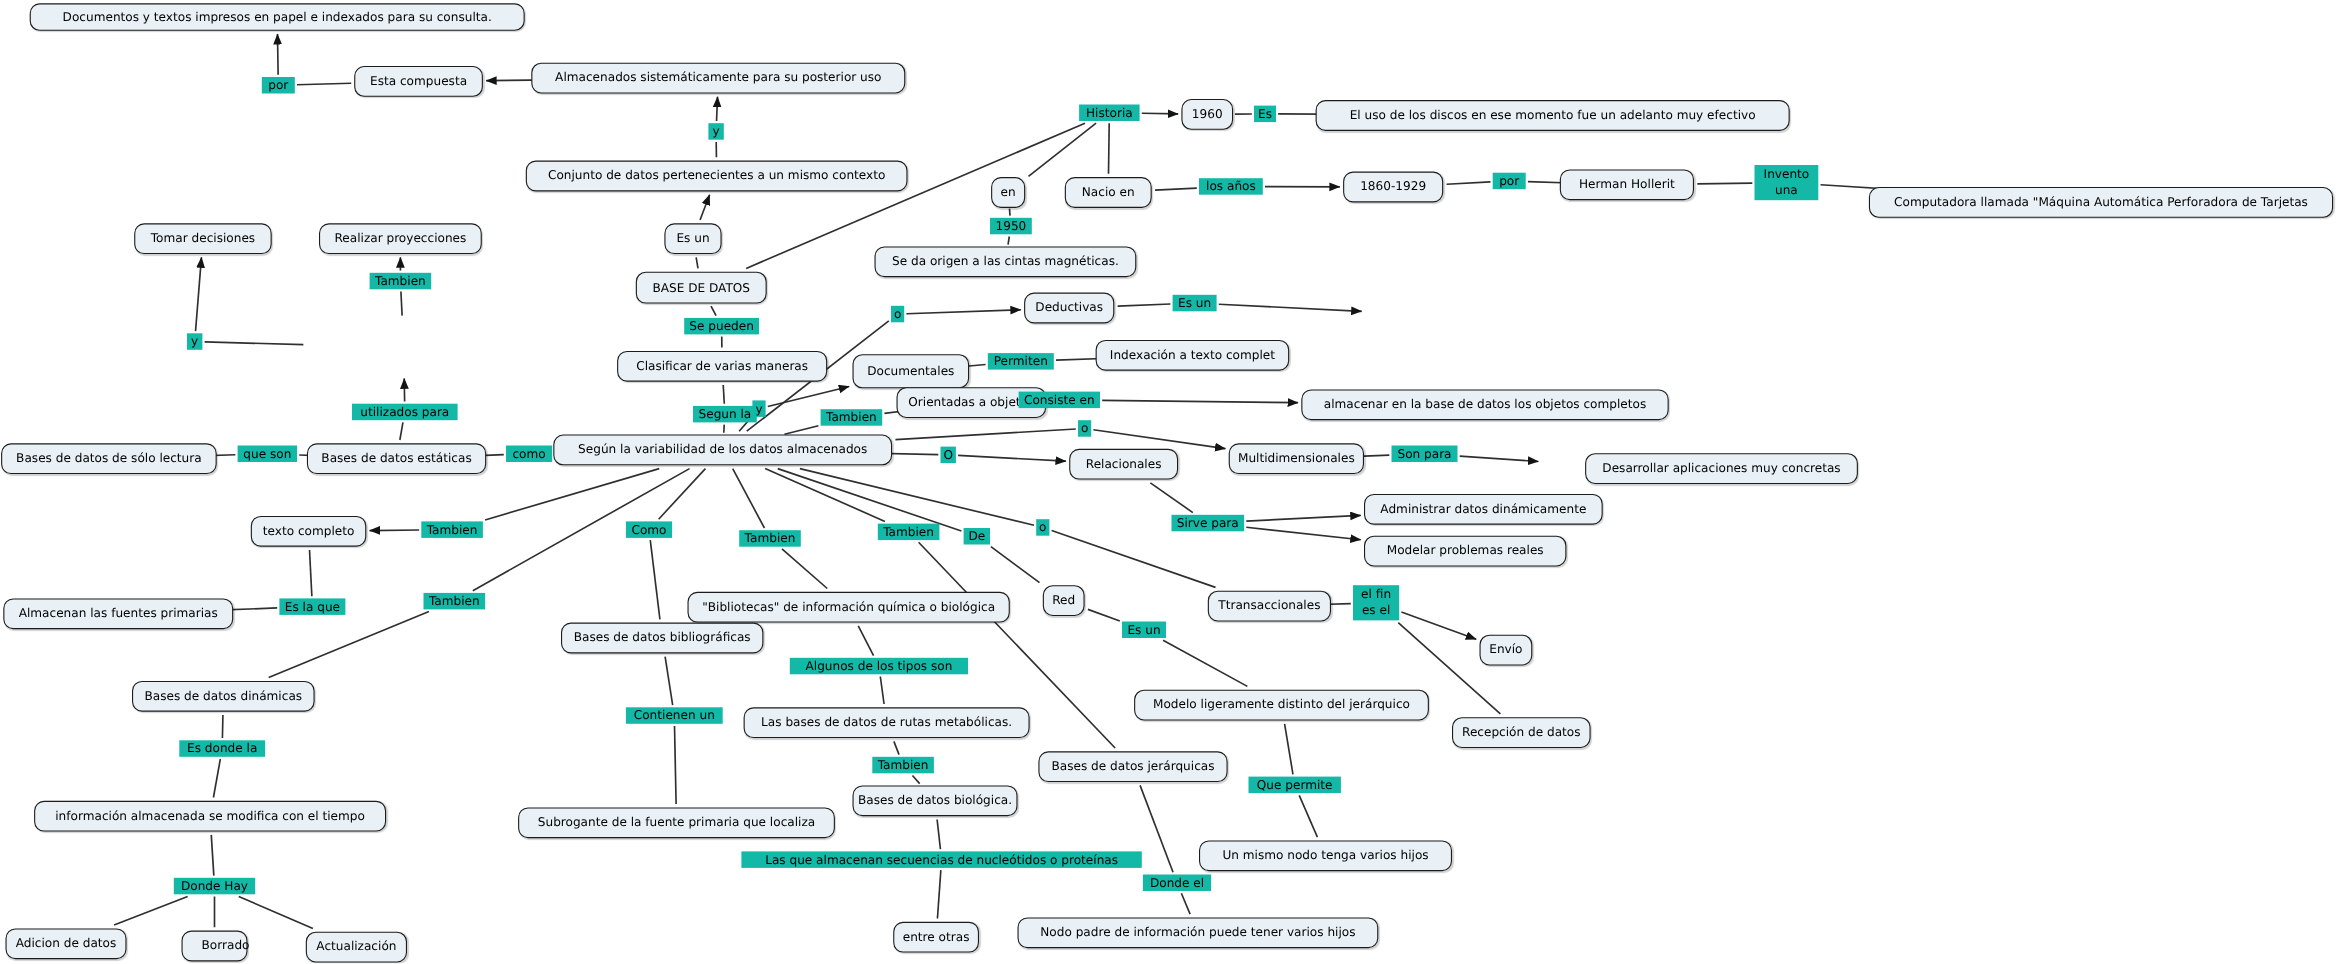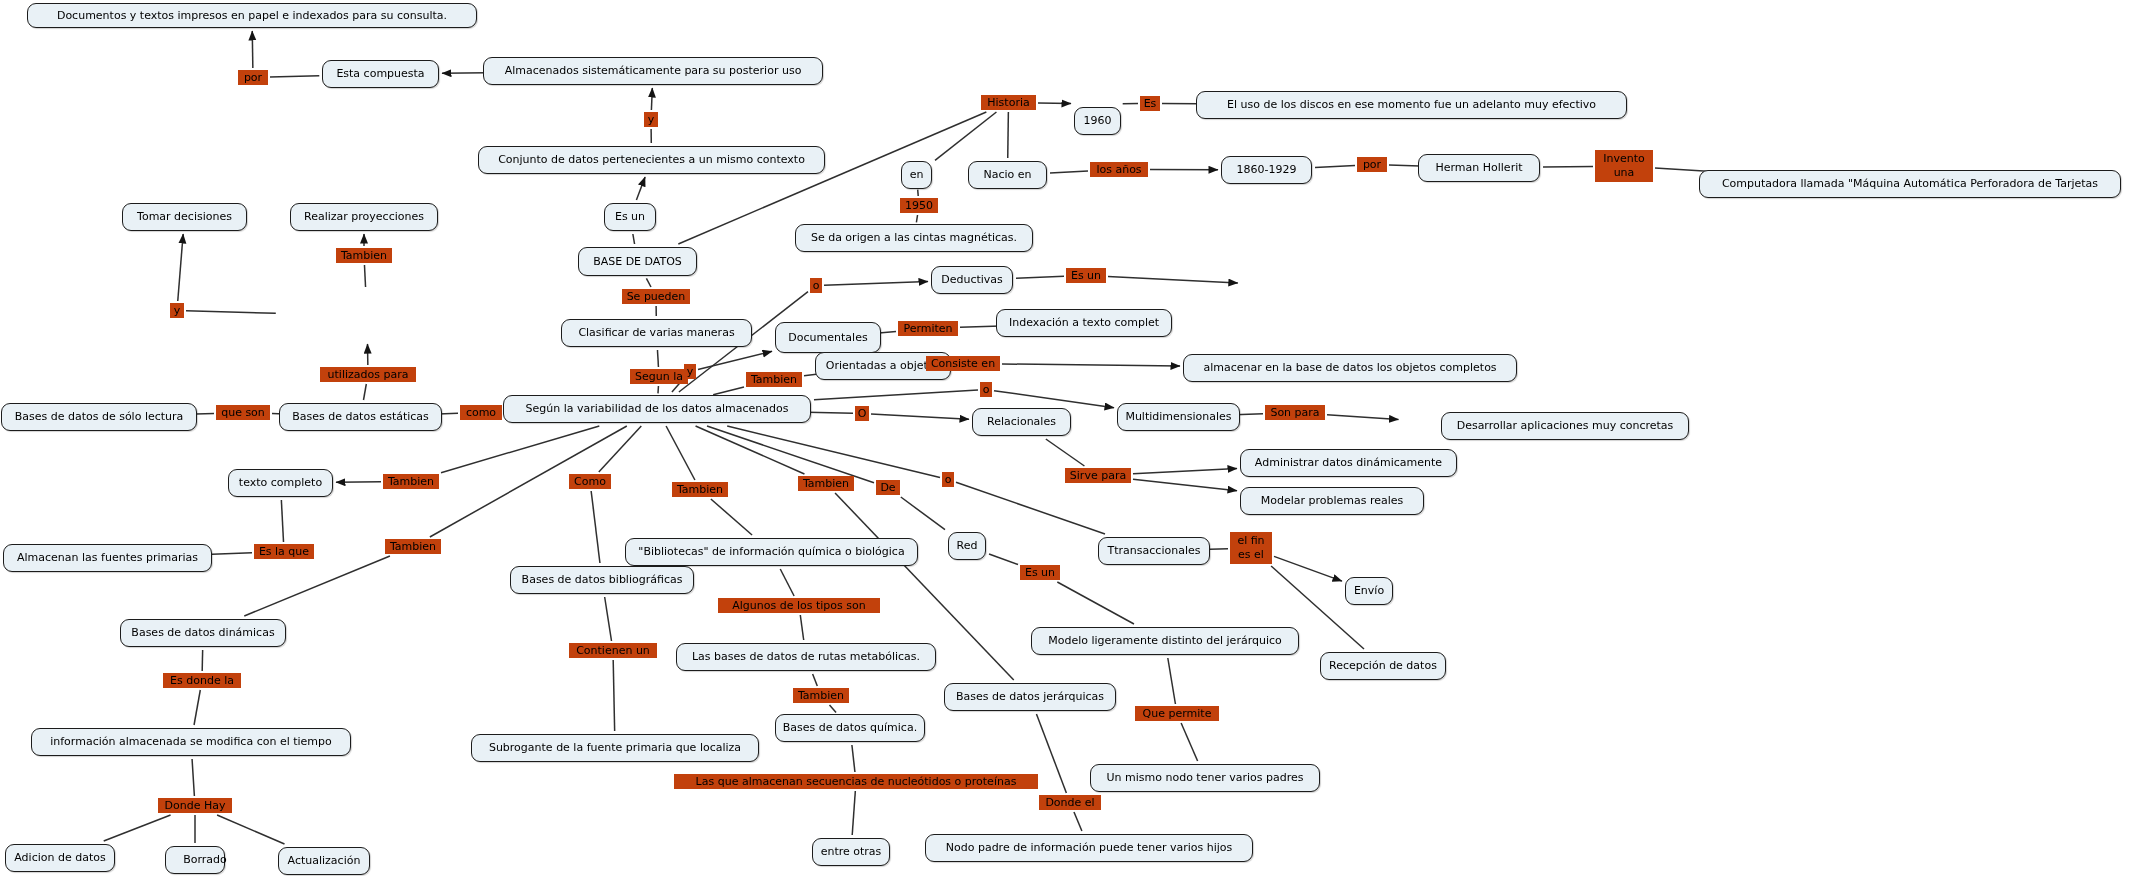--- a/index.html
+++ b/index.html
@@ -7,21 +7,21 @@
           font-family:"DejaVu Sans","Liberation Sans",sans-serif;overflow:hidden;}
   #wires{position:absolute;left:0;top:0;z-index:1;}
   #nodes-layer{position:absolute;left:0;top:0;width:100%;height:100%;z-index:2;}
   .node{position:absolute;display:flex;align-items:center;justify-content:center;
         box-sizing:border-box;padding:1px 4px;font-size:11px;line-height:1.2;color:#000;
         background:var(--node-fill,#e9f1f6);border:1.6px solid var(--node-border,#1c1c1c);
         border-radius:9px;text-align:center;white-space:nowrap;
         box-shadow:1px 1px 1px rgba(0,0,0,.18);}
   .node.ml{white-space:pre-line;}
   .lbl{position:absolute;display:flex;align-items:center;justify-content:center;
-       box-sizing:border-box;font-size:11px;line-height:1.25;color:#000;background:#c2410c;
+       box-sizing:border-box;font-size:11px;line-height:1.25;color:#000;background:#14b8a6;
        text-align:center;white-space:nowrap;padding:0 1px;}
   .lbl.ml{white-space:pre-line;}
 </style>
 </head>
 <body>
 
 <div class="canvas">
   <svg id="wires" width="2131" height="876">
     <defs>
       <marker id="arrw" markerWidth="11" markerHeight="10" refX="9.5" refY="4" orient="auto" markerUnits="userSpaceOnUse">
@@ -126,21 +126,21 @@
         <line x1="1271.135593220339" y1="566" x2="1363.9830508474577" y2="649" stroke="#2f2f2f" stroke-width="1.5"></line>
       </g>
   </svg>
   <div id="nodes-layer">
       <div class="node" style="left: 27px; top: 3px; width: 450px; height: 25px;">Documentos y textos impresos en papel e indexados para su consulta.</div>
       <div class="node" style="left: 322px; top: 60px; width: 117px; height: 28px;">Esta compuesta</div>
       <div class="node" style="left: 483px; top: 57px; width: 340px; height: 28px;">Almacenados sistemáticamente para su posterior uso</div>
       <div class="node" style="left: 478px; top: 146px; width: 347px; height: 28px;">Conjunto de datos pertenecientes a un mismo contexto</div>
       <div class="node" style="left: 604px; top: 203px; width: 52px; height: 28px;">Es un</div>
       <div class="node" style="left: 578px; top: 247px; width: 119px; height: 29px;">BASE DE DATOS</div>
-      <div class="node" style="left: 1074px; top: 90px; width: 47px; height: 28px; margin-top: 17px;">1960</div>
+      <div class="node" style="left: 1074px; top: 90px; width: 47px; height: 28px;">1960</div>
       <div class="node" style="left: 1196px; top: 91px; width: 431px; height: 28px;">El uso de los discos en ese momento fue un adelanto muy efectivo</div>
       <div class="node" style="left: 901px; top: 161px; width: 31px; height: 28px;">en</div>
       <div class="node" style="left: 968px; top: 161px; width: 79px; height: 28px;">Nacio en</div>
       <div class="node" style="left: 1221px; top: 156px; width: 91px; height: 28px;">1860-1929</div>
       <div class="node" style="left: 1418px; top: 154px; width: 122px; height: 28px;">Herman Hollerit</div>
       <div class="node" style="left: 1699px; top: 170px; width: 422px; height: 28px;">Computadora llamada "Máquina Automática Perforadora de Tarjetas</div>
       <div class="node" style="left: 795px; top: 224px; width: 238px; height: 28px;">Se da origen a las cintas magnéticas.</div>
       <div class="node" style="left: 122px; top: 203px; width: 125px; height: 28px;">Tomar decisiones</div>
       <div class="node" style="left: 290px; top: 203px; width: 148px; height: 28px;">Realizar proyecciones</div>
       <div class="node" style="left: 1px; top: 403px; width: 196px; height: 28px;">Bases de datos de sólo lectura</div>
@@ -163,23 +163,23 @@
       <div class="node" style="left: 948px; top: 532px; width: 38px; height: 28px;">Red</div>
       <div class="node" style="left: 1098px; top: 537px; width: 112px; height: 28px;">Ttransaccionales</div>
       <div class="node" style="left: 1345px; top: 577px; width: 48px; height: 28px;">Envío</div>
       <div class="node" style="left: 510px; top: 566px; width: 184px; height: 28px;">Bases de datos bibliográficas</div>
       <div class="node" style="left: 120px; top: 619px; width: 166px; height: 28px;">Bases de datos dinámicas</div>
       <div class="node" style="left: 1031px; top: 627px; width: 268px; height: 28px;">Modelo ligeramente distinto del jerárquico</div>
       <div class="node" style="left: 1320px; top: 652px; width: 126px; height: 28px;">Recepción de datos</div>
       <div class="node" style="left: 676px; top: 643px; width: 260px; height: 28px;">Las bases de datos de rutas metabólicas.</div>
       <div class="node" style="left: 31px; top: 728px; width: 320px; height: 28px;">información almacenada se modifica con el tiempo</div>
       <div class="node" style="left: 471px; top: 734px; width: 288px; height: 28px;">Subrogante de la fuente primaria que localiza</div>
-      <div class="node" style="left: 775px; top: 714px; width: 150px; height: 28px;">Bases de datos química.</div>
+      <div class="node" style="left: 775px; top: 714px; width: 150px; height: 28px;">Bases de datos biológica.</div>
       <div class="node" style="left: 944px; top: 683px; width: 172px; height: 28px;">Bases de datos jerárquicas</div>
-      <div class="node" style="left: 1090px; top: 764px; width: 230px; height: 28px;">Un mismo nodo tener varios padres</div>
+      <div class="node" style="left: 1090px; top: 764px; width: 230px; height: 28px;">Un mismo nodo tenga varios hijos</div>
       <div class="node" style="left: 5px; top: 844px; width: 110px; height: 28px;">Adicion de datos</div>
       <div class="node" style="left: 165px; top: 846px; width: 60px; height: 28px; padding-left: 24px;">Borrado</div>
       <div class="node" style="left: 278px; top: 847px; width: 92px; height: 28px;">Actualización</div>
       <div class="node" style="left: 812px; top: 838px; width: 78px; height: 28px;">entre otras</div>
       <div class="node" style="left: 925px; top: 834px; width: 328px; height: 28px;">Nodo padre de información puede tener varios hijos</div>
       <div class="lbl" style="left: 238px; top: 70px; width: 30px; min-height: 15px;">por</div>
       <div class="lbl" style="left: 644px; top: 112px; width: 14px; min-height: 15px;">y</div>
       <div class="lbl" style="left: 981px; top: 95px; width: 55px; min-height: 15px;">Historia</div>
       <div class="lbl" style="left: 1140px; top: 96px; width: 20px; min-height: 15px;">Es</div>
       <div class="lbl" style="left: 900px; top: 198px; width: 38px; min-height: 15px;">1950</div>

